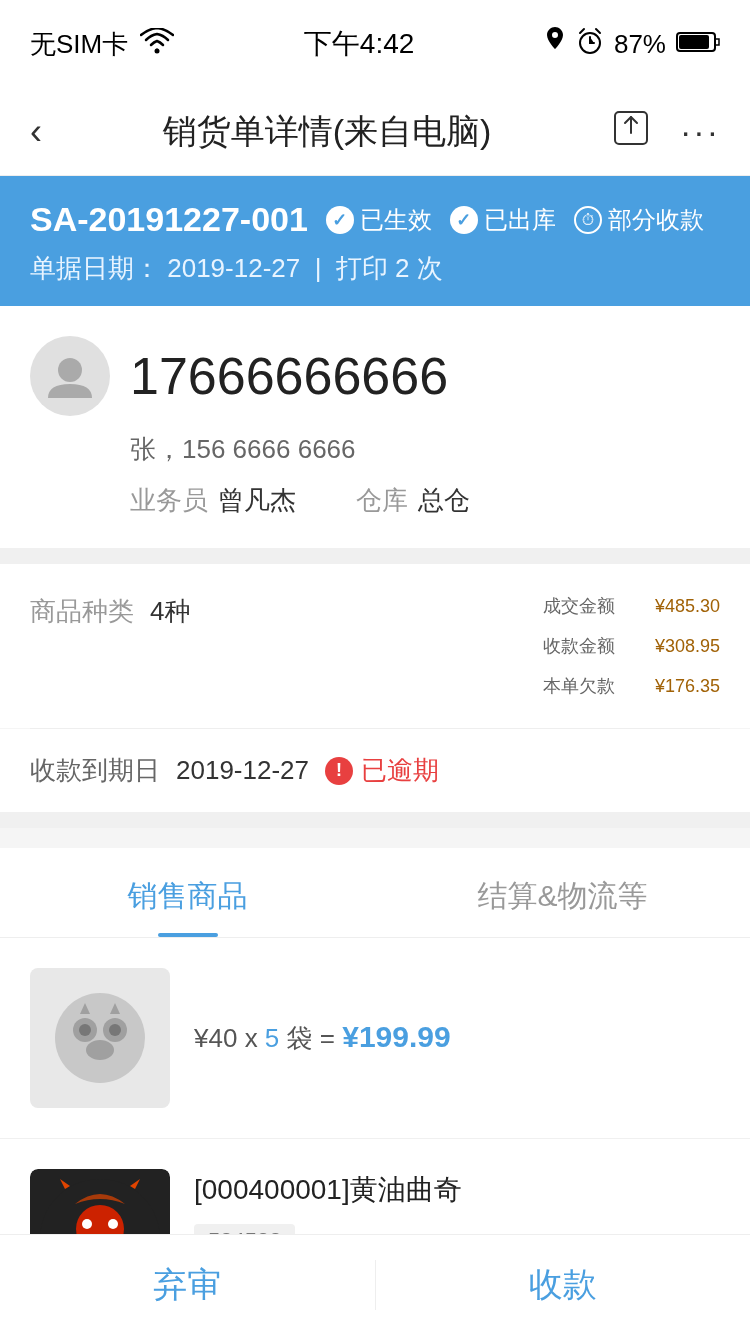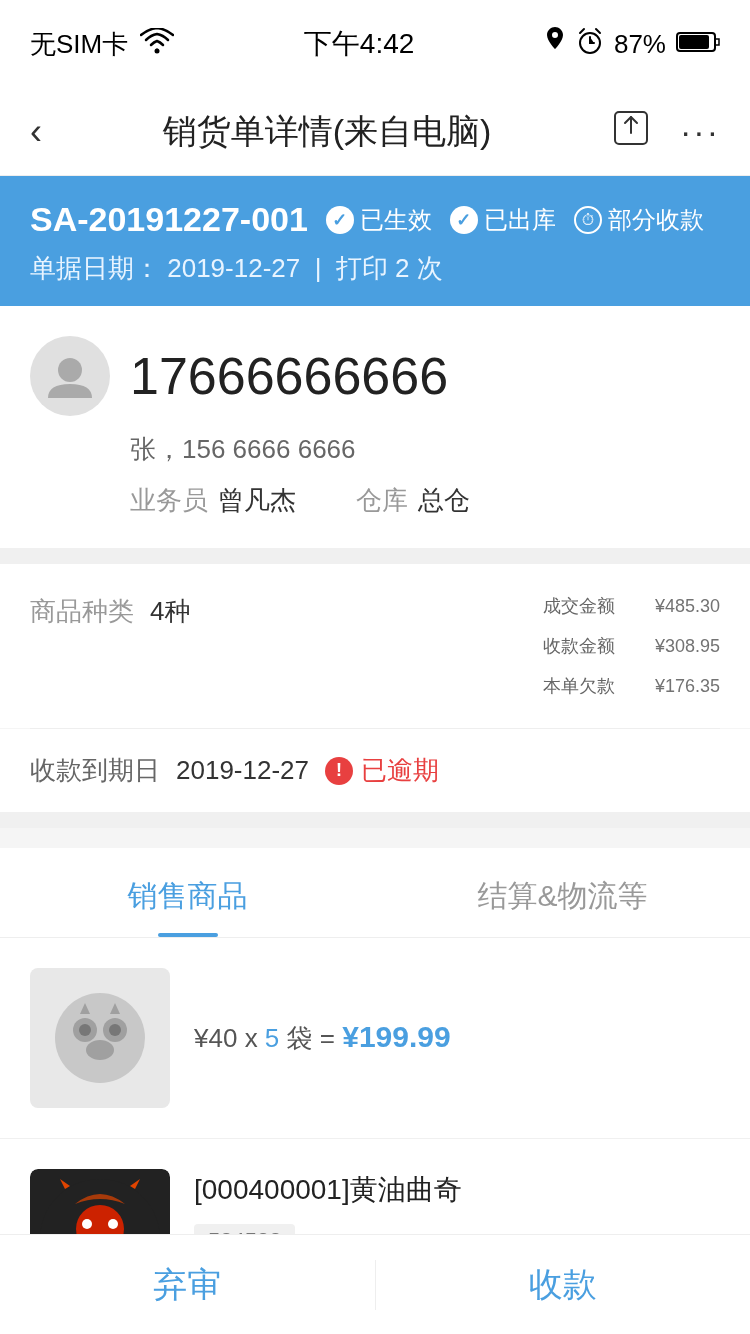--- a/index.html
+++ b/index.html
@@ -185,21 +185,21 @@
     .summary-right {}
     .summary-right-row {
       display: flex;
       align-items: center;
       justify-content: space-between;
       gap: 40px;
       font-size: 18px;
       margin-bottom: 16px;
     }
     .summary-right-label { color: #666; }
-    .summary-right-value { color: #737373; font-weight: 500; }
+    .summary-right-value { color: #a16207; font-weight: 500; }
 
     
     .due-section {
       background: #fff;
       padding: 24px 30px;
       display: flex;
       align-items: center;
       gap: 16px;
       font-size: 26px;
     }

